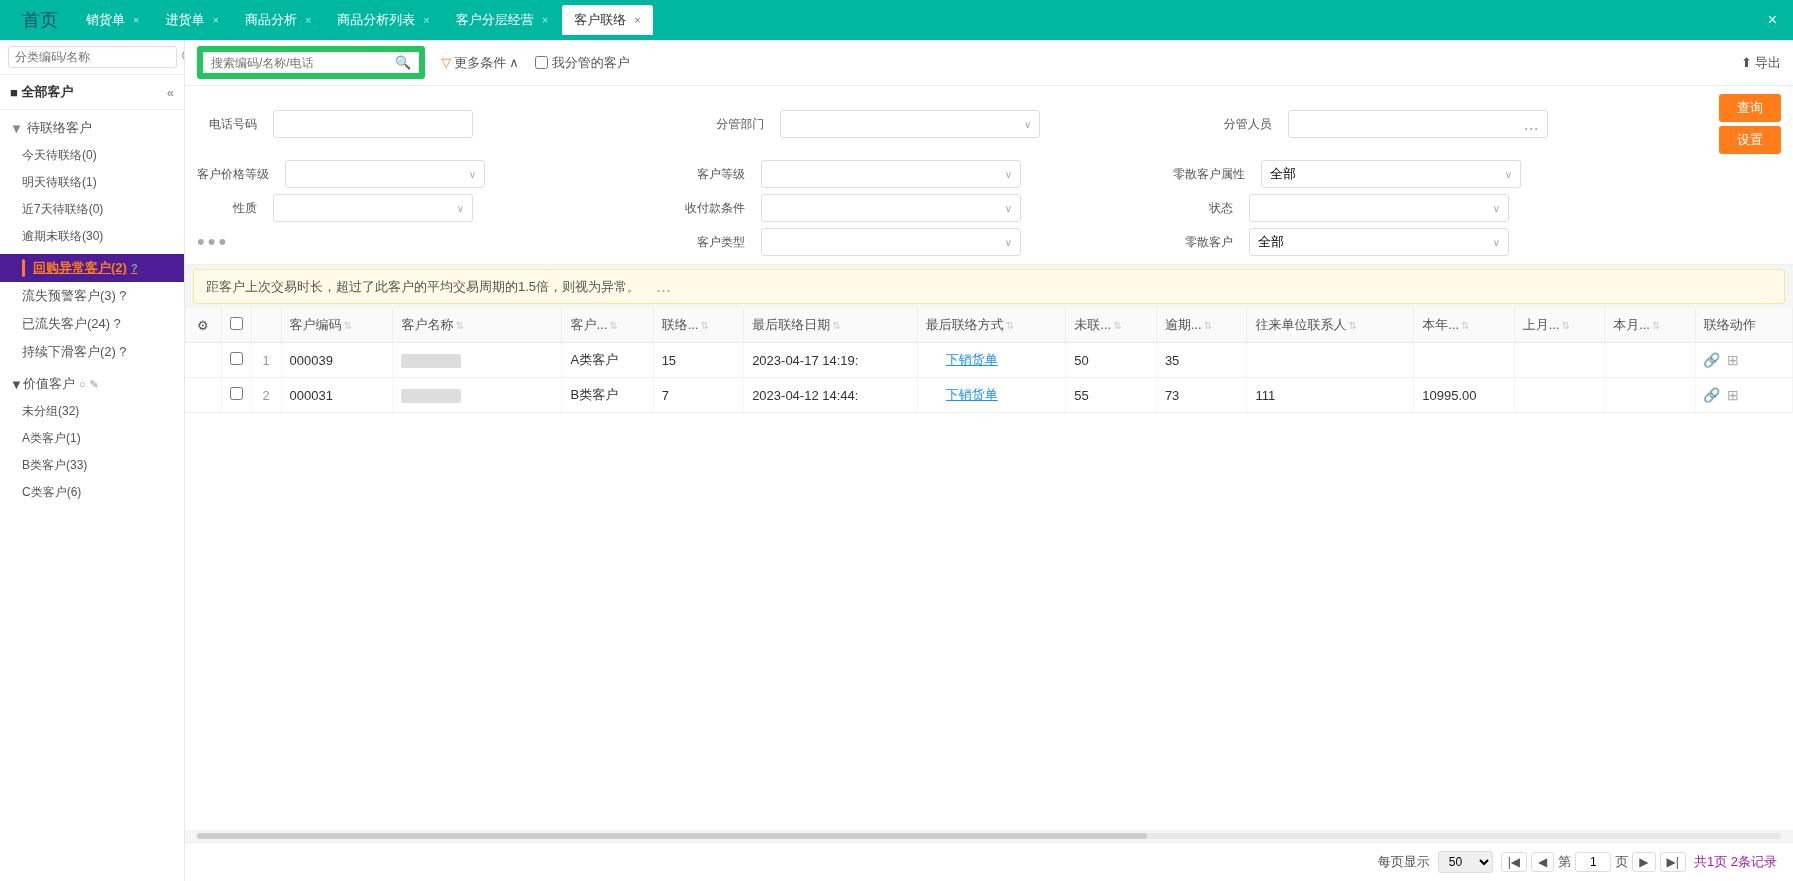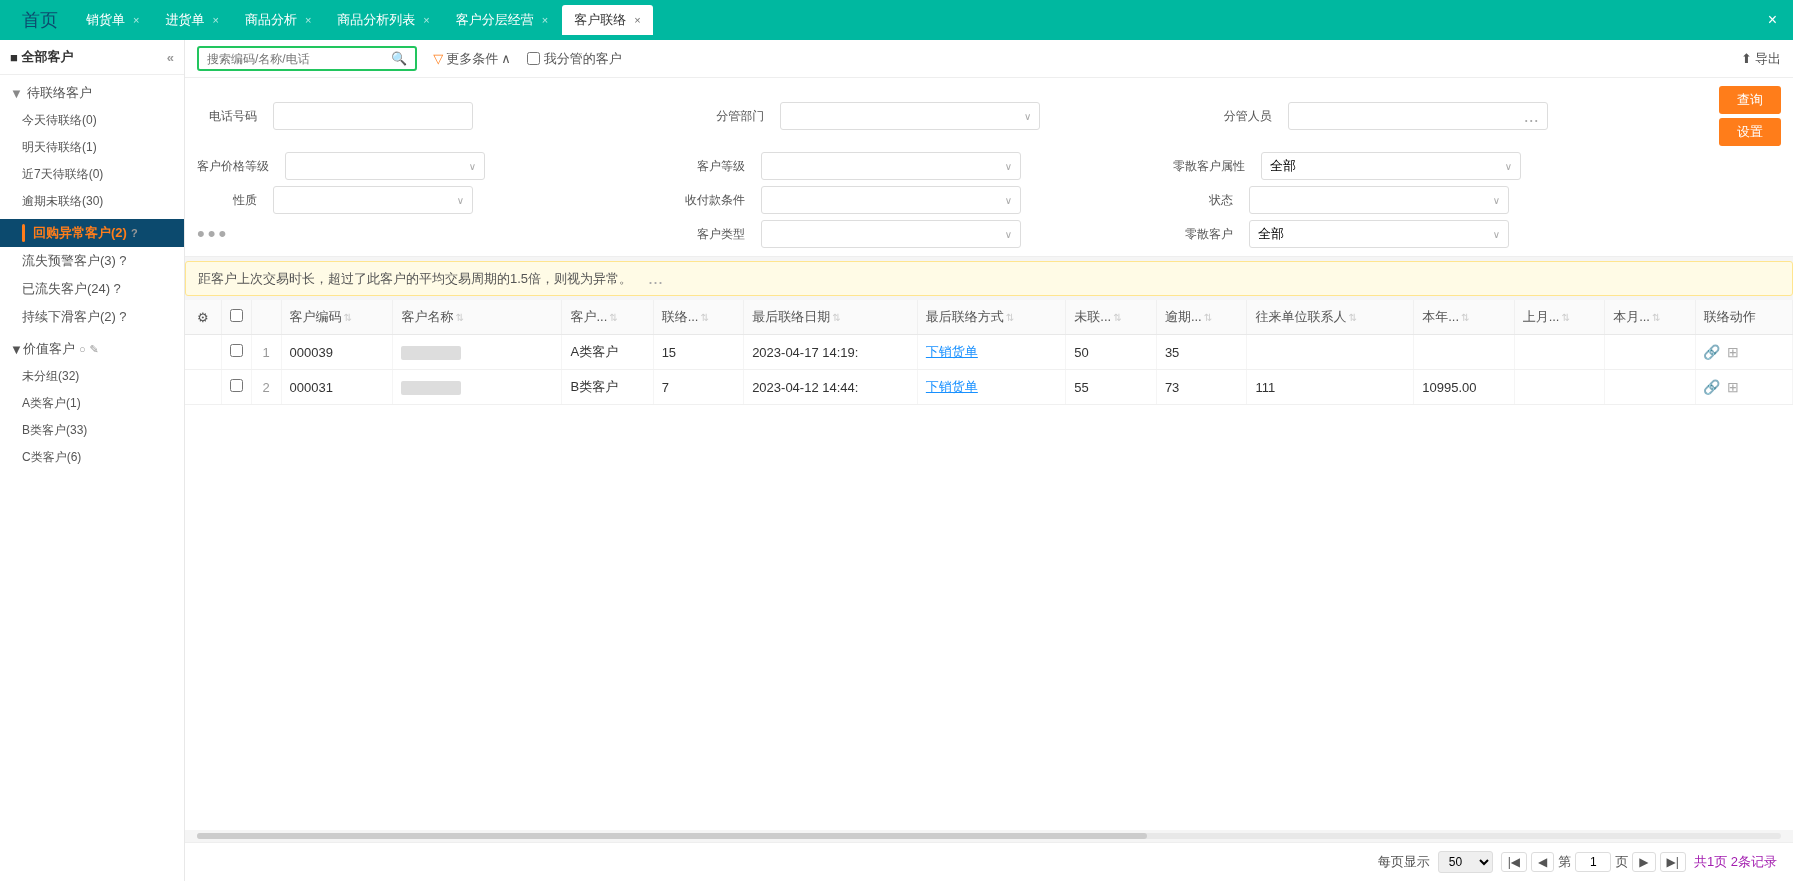--- a/index.html
+++ b/index.html
@@ -20,34 +20,34 @@
     .sidebar { width: 185px; background: #fff; border-right: 1px solid #e8e8e8; display: flex; flex-direction: column; overflow-y: auto; flex-shrink: 0; }
     .sidebar-search { display: flex; align-items: center; padding: 6px 8px; border-bottom: 1px solid #eee; }
     .sidebar-search input { border: 1px solid #ddd; border-radius: 3px; padding: 3px 6px; flex: 1; font-size: 12px; }
     .sidebar-search .search-icon { margin-left: 4px; color: #999; cursor: pointer; }
     .sidebar-section-title { display: flex; align-items: center; padding: 8px 10px; font-weight: bold; color: #333; font-size: 13px; border-bottom: 1px solid #eee; }
     .sidebar-section-title .collapse-icon { margin-left: auto; cursor: pointer; color: #999; }
     .sidebar-group { padding: 4px 0; }
     .sidebar-group-title { display: flex; align-items: center; padding: 5px 10px; color: #555; font-size: 12px; cursor: pointer; }
     .sidebar-group-title .arrow { margin-right: 4px; color: #888; }
     .sidebar-item { padding: 5px 10px 5px 22px; color: #555; font-size: 12px; cursor: pointer; }
-    .sidebar-item.active { background: #0c4a6e; color: #ff7d1a; font-weight: bold; }
+    .sidebar-item.active { background: #4c1d95; color: #ff7d1a; font-weight: bold; text-decoration: underline; }
     .sidebar-item-with-icon { display: flex; align-items: center; gap: 4px; }
     .sidebar-item-with-icon .q-icon { color: #999; font-size: 11px; }
     .orange-bar { width: 3px; background: #ff7d1a; border-radius: 2px; margin-right: 4px; height: 18px; display: inline-block; }
     .sidebar-sub-section { padding: 4px 0; }
     .sidebar-sub-title { display: flex; align-items: center; padding: 5px 10px; color: #555; font-size: 12px; cursor: pointer; }
     .edit-icon { color: #999; font-size: 11px; cursor: pointer; margin-left: 4px; }
 
     
     .content-area { flex: 1; display: flex; flex-direction: column; background: #f5f5f5; overflow: hidden; }
 
     
     .toolbar { background: #fff; padding: 6px 12px; display: flex; align-items: center; gap: 8px; border-bottom: 1px solid #eee; }
-    .toolbar-search { display: flex; align-items: center; border: 2px solid #22c55e; border-radius: 3px; padding: 3px 8px; min-width: 200px; }
+    .toolbar-search { display: flex; align-items: center; border: 6px solid #22c55e; border-radius: 3px; padding: 3px 8px; min-width: 200px; }
     .toolbar-search input { border: none; outline: none; font-size: 12px; min-width: 160px; }
     .toolbar-search .s-icon { color: #aaa; margin-left: 4px; }
     .filter-btn { display: flex; align-items: center; gap: 3px; color: #555; cursor: pointer; font-size: 12px; padding: 3px 8px; border-radius: 3px; }
     .filter-icon { color: #ff7d1a; }
     .my-customer-check { display: flex; align-items: center; gap: 4px; font-size: 12px; color: #555; cursor: pointer; }
     .export-btn { margin-left: auto; display: flex; align-items: center; gap: 3px; color: #555; cursor: pointer; font-size: 12px; }
 
     
     .filter-panel { background: #fff; padding: 8px 12px; border-bottom: 1px solid #eee; }
     .filter-row { display: flex; align-items: center; gap: 8px; margin-bottom: 6px; }
@@ -56,32 +56,32 @@
     .filter-label { color: #555; font-size: 12px; white-space: nowrap; min-width: 60px; text-align: right; }
     .filter-input { border: 1px solid #ddd; border-radius: 3px; padding: 3px 8px; font-size: 12px; flex: 1; height: 28px; }
     .filter-select { border: 1px solid #ddd; border-radius: 3px; padding: 3px 8px; font-size: 12px; flex: 1; height: 28px; display: flex; align-items: center; justify-content: space-between; cursor: pointer; background: #fff; }
     .filter-select .down-arrow { color: #aaa; font-size: 10px; }
     .btn-query { background: #ff7d1a; color: #fff; border: none; border-radius: 3px; padding: 5px 18px; cursor: pointer; font-size: 13px; height: 28px; }
     .btn-setting { background: #ff7d1a; color: #fff; border: none; border-radius: 3px; padding: 5px 18px; cursor: pointer; font-size: 13px; height: 28px; }
     .filter-actions { display: flex; flex-direction: column; gap: 4px; }
     .more-dots { color: #aaa; cursor: pointer; font-size: 18px; }
 
     
-    .tooltip-bar { background: #fffbe6; border: 1px solid #ffe58f; border-radius: 3px; padding: 6px 12px; font-size: 12px; color: #555; margin: 4px 0; display: flex; align-items: center; gap: 8px; position: relative; }
+    .tooltip-bar { background: #fffbe6; border: 1px solid #ffe58f; border-radius: 3px; padding: 6px 12px; font-size: 12px; color: #555; margin: 4px 8px; display: flex; align-items: center; gap: 8px; position: relative; }
     .tooltip-more { color: #aaa; font-size: 18px; margin-left: 8px; }
 
     
     .table-wrapper { flex: 1; overflow: auto; background: #fff; margin: 0; }
     table { width: 100%; border-collapse: collapse; font-size: 12px; }
     thead tr { background: #fafafa; border-bottom: 1px solid #e8e8e8; }
     th { padding: 8px 8px; color: #555; font-weight: normal; border-bottom: 1px solid #e8e8e8; white-space: nowrap; text-align: left; border-right: 1px solid #f0f0f0; }
     td { padding: 8px 8px; color: #333; border-bottom: 1px solid #f0f0f0; border-right: 1px solid #f5f5f5; white-space: nowrap; }
     .col-sort { display: flex; align-items: center; gap: 2px; }
     .col-sort .sort-icon { color: #ccc; font-size: 10px; }
-    .link-text { color: #1890ff; text-decoration: underline; cursor: pointer; }
+    .link-text { color: #1890ff; text-decoration: underline; cursor: pointer; margin-left: 20px; }
     .action-icons { display: flex; gap: 6px; color: #aaa; cursor: pointer; }
     .action-icons span { font-size: 14px; }
     .checkbox-cell { width: 30px; text-align: center; }
     .num-cell { width: 30px; text-align: center; color: #999; }
     .gear-cell { width: 36px; text-align: center; }
 
     
     .footer { background: #fff; border-top: 1px solid #eee; padding: 8px 16px; display: flex; align-items: center; justify-content: flex-end; gap: 8px; font-size: 12px; color: #555; }
     .page-size-label { color: #555; }
     .page-size-select { border: 1px solid #ddd; border-radius: 3px; padding: 2px 6px; font-size: 12px; }
@@ -125,20 +125,24 @@
   <div class="nav-tab active">
     <span>客户联络</span>
     <span class="close-x">×</span>
   </div>
   <span class="top-close">×</span>
 </div>
 
 <div class="main-layout">
 
   <div class="sidebar">
+    <div class="sidebar-search">
+      <input type="text" placeholder="分类编码/名称" style="">
+      <span class="search-icon">🔍</span>
+    </div>
     <div class="sidebar-section-title">
       <span>■</span>&nbsp;<span>全部客户</span>
       <span class="collapse-icon">«</span>
     </div>
     <div class="sidebar-group">
       <div class="sidebar-group-title">
         <span class="arrow">▼</span>
         <span>待联络客户</span>
       </div>
       <div class="sidebar-item">今天待联络(0)</div>

